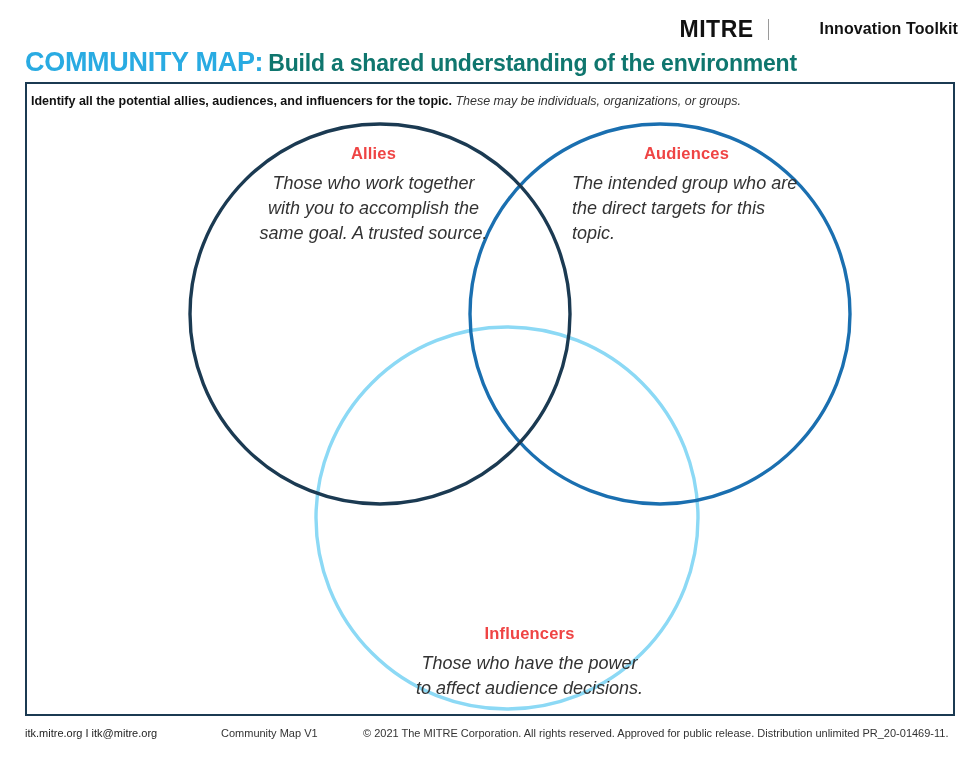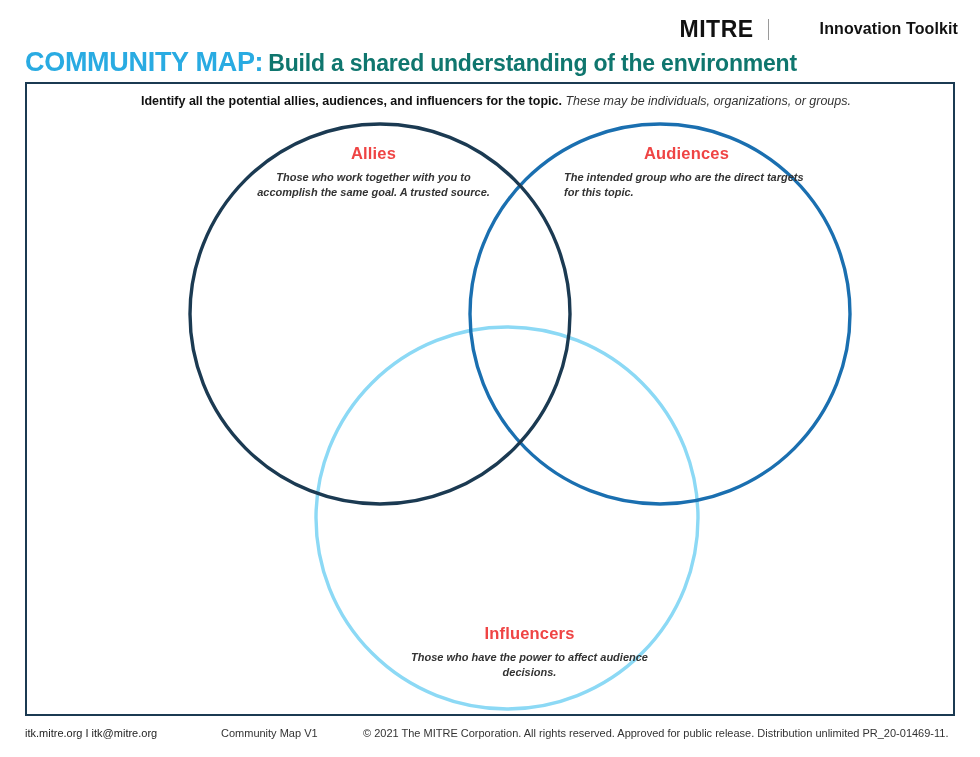--- a/index.html
+++ b/index.html
@@ -76,24 +76,24 @@
     width: 930px;
     height: 634px;
     border: 2px solid #1B3A52;
     box-sizing: border-box;
     background: #ffffff;
   }
 
   
   #prompt-line {
     position: absolute;
-    left: 12px;
+    left: 4px;
     right: 0;
     top: 10px;
-    text-align: center;
+    text-align: left;
     font-size: 12.5px;
     color: #111111;
     white-space: nowrap;
   }
   #prompt-bold { font-weight: bold; }
   #prompt-italic { font-style: italic; color: #333333; font-weight: normal; }
 
   
   #venn {
     position: absolute;
@@ -110,26 +110,25 @@
     text-align: center;
   }
   .region-title {
     font-size: 16.5px;
     font-weight: bold;
     color: #ef4444;
     letter-spacing: 0.2px;
     margin: 0 0 7px 0;
   }
   .region-desc {
-    font-size: 11px;
+    font-size: 18px;
     font-style: italic;
     color: #333333;
     line-height: 1.38;
-    margin: 0;
-    font-weight: bold;
+    margin: 8px;
   }
 
   #label-allies {
     left: 224px;
     top: 60px;
     width: 245px;
   }
   #label-audiences {
     left: 537px;
     top: 60px;

